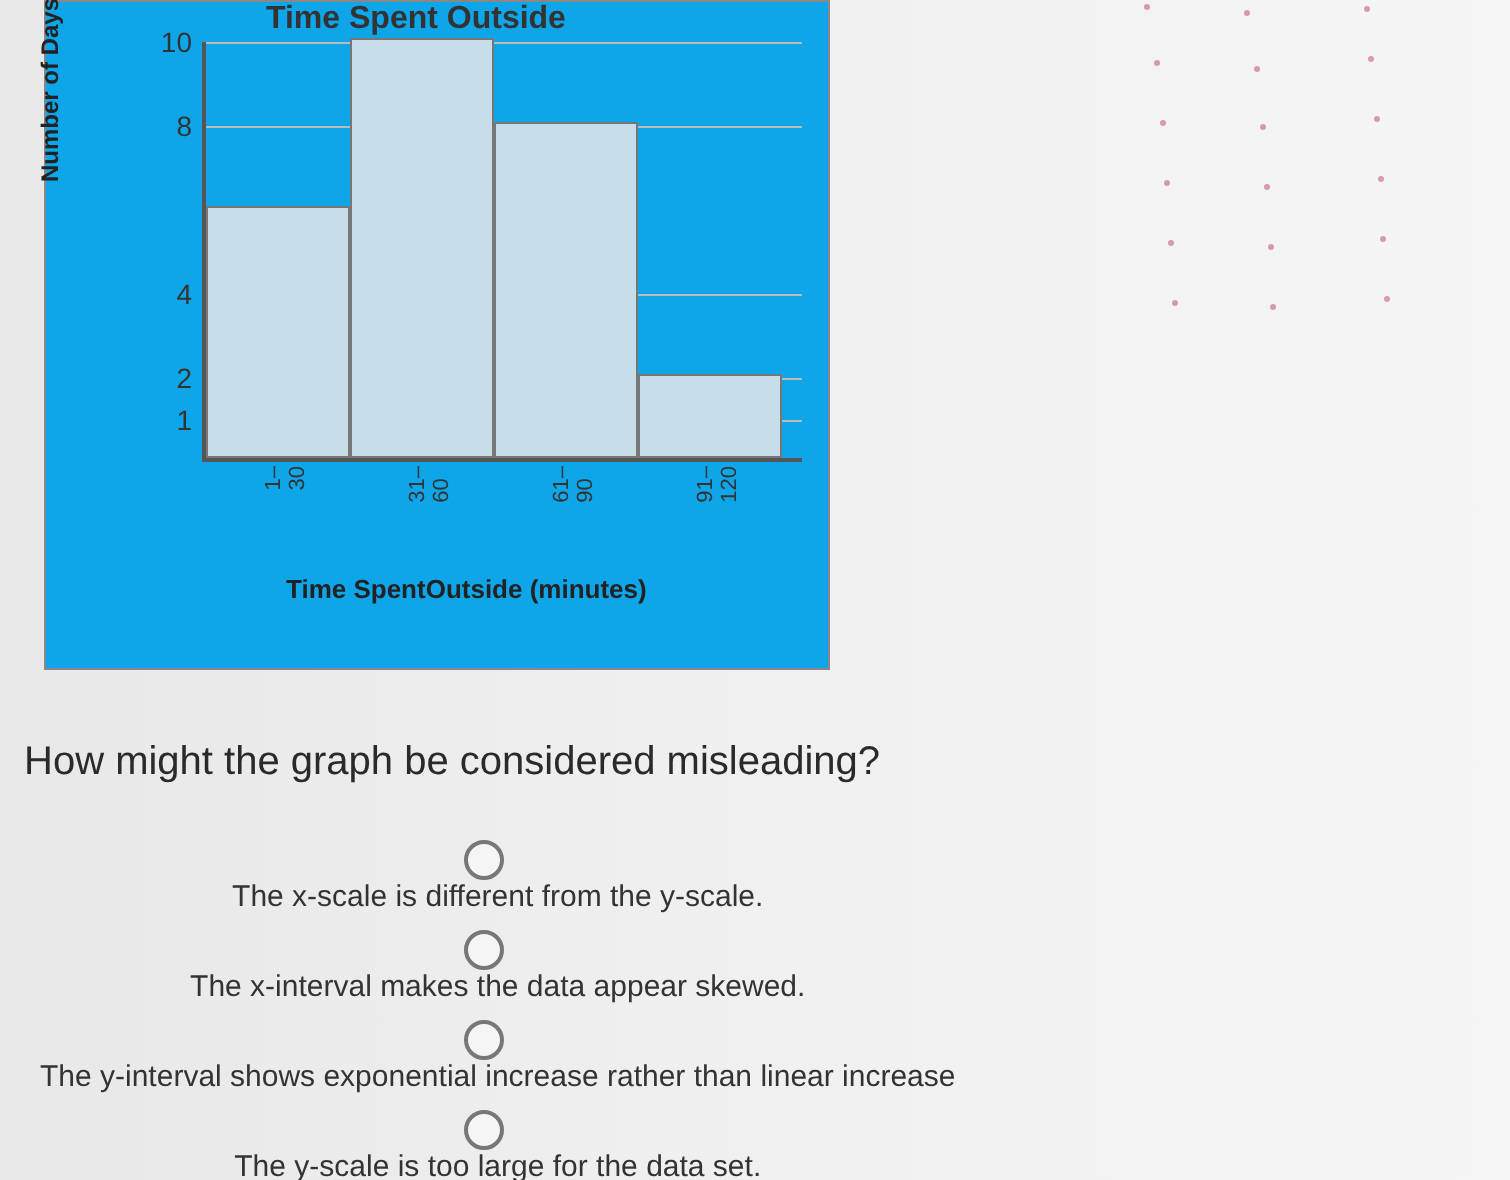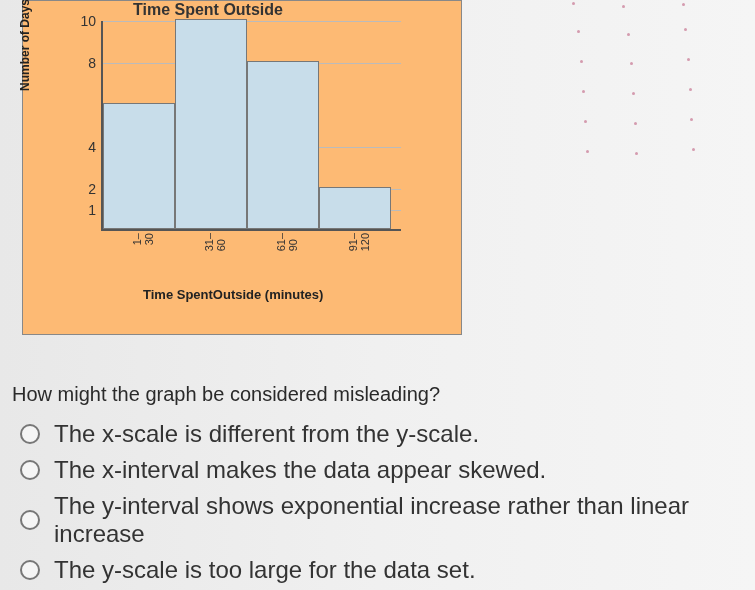--- a/index.html
+++ b/index.html
@@ -9,23 +9,23 @@
       background: linear-gradient(to right, #e8e8e8 0%, #f0f0f0 50%, #f5f5f5 100%);
       font-family: Arial, sans-serif;
       color: #2a2a2a;
       position: relative;
       overflow: hidden;
     }
     .chart-box {
       position: absolute;
       left: 22px;
       top: 0;
-      width: 440px;
+      width: 393px;
       height: 335px;
-      background: #fdba74;
+      background: #0ea5e9;
       border: 1px solid #888;
     }
     .chart-title {
       position: absolute;
       top: 0px;
       left: 110px;
       font-size: 16px;
       font-weight: bold;
       color: #333;
     }
@@ -81,35 +81,36 @@
       position: absolute;
       top: 212px;
       font-size: 11px;
       color: #333;
       writing-mode: vertical-rl;
       transform: rotate(180deg);
     }
     .question {
       position: absolute;
       left: 12px;
-      top: 383px;
+      top: 370px;
       font-size: 20px;
       color: #2a2a2a;
     }
     .options {
       position: absolute;
       left: 20px;
       top: 420px;
     }
     .option {
       display: flex;
       align-items: center;
       margin-bottom: 8px;
-      font-size: 24px;
+      font-size: 15px;
       color: #333;
+      flex-direction: column;
     }
     .radio {
       width: 20px;
       height: 20px;
       border: 2px solid #777;
       border-radius: 50%;
       margin-right: 14px;
       flex-shrink: 0;
       background: #f5f5f5;
     }

